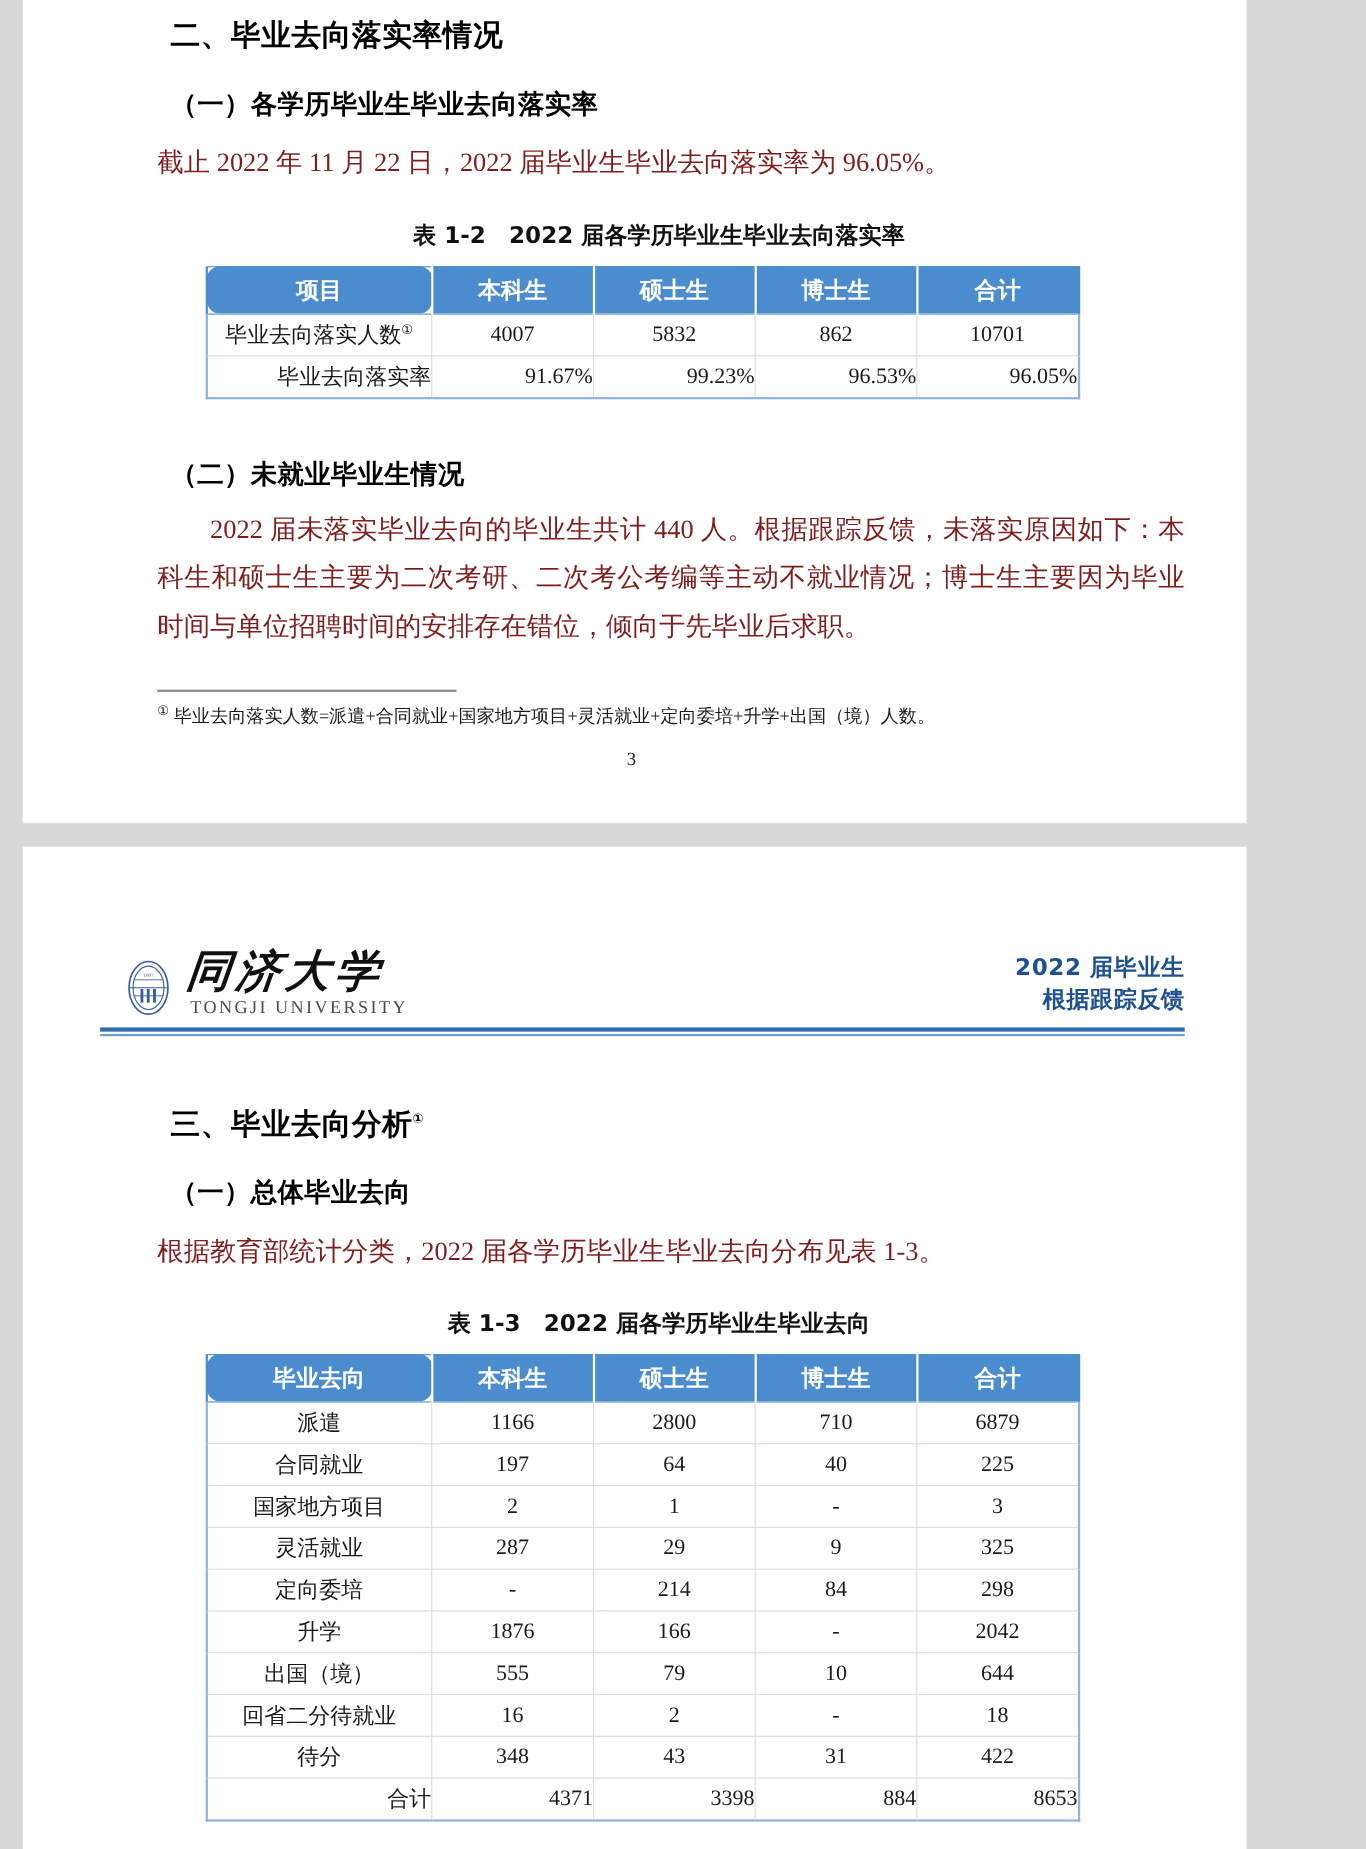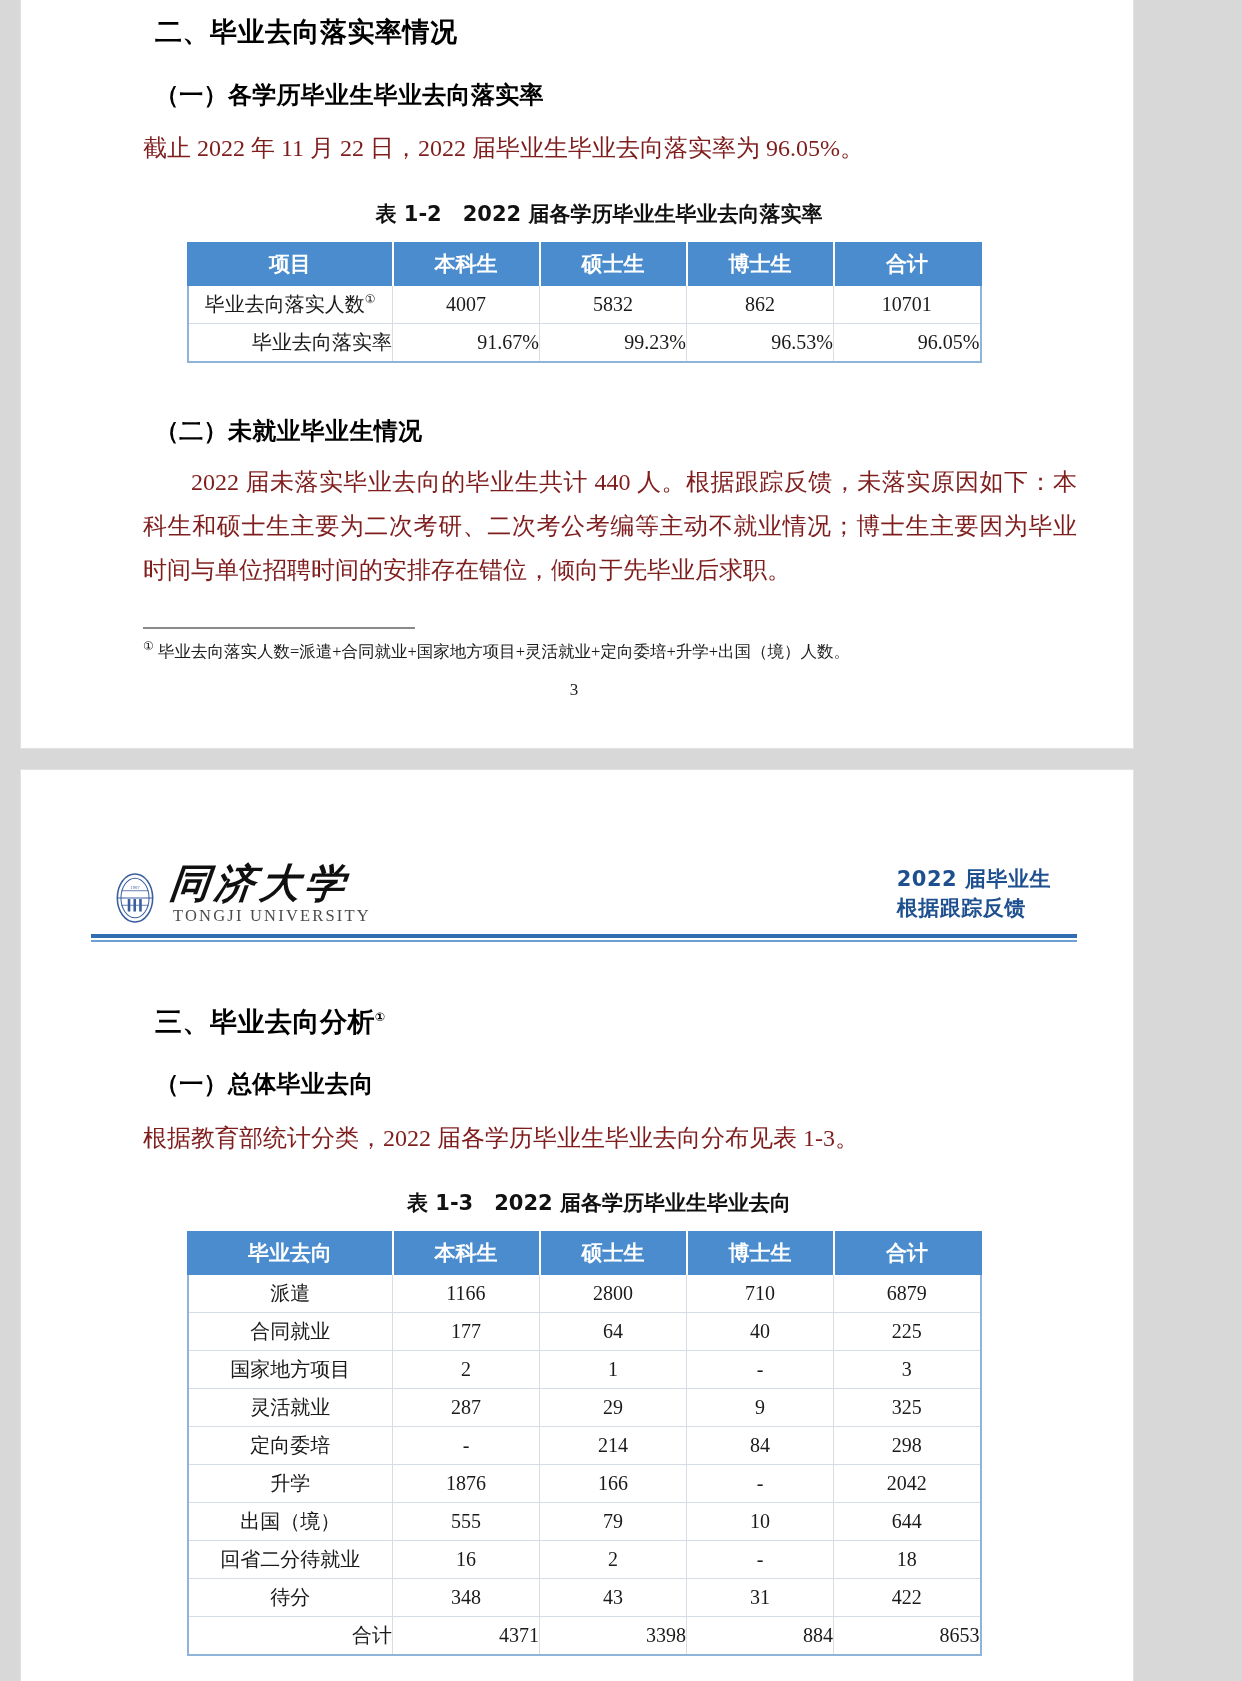--- a/index.html
+++ b/index.html
@@ -90,21 +90,21 @@
     font-size: 21px;
     height: 42px;
     border: 1px solid #4a8ccd;
     border-right: 2px solid #ffffff;
   }
   table.rpt thead th:last-child { border-right: 1px solid #4a8ccd; }
   table.rpt tbody td { height: 37px; background: #ffffff; }
   table.rpt tbody tr td:first-child { border-left: 2px solid #8fb3d9; }
   table.rpt tbody tr td:last-child { border-right: 2px solid #8fb3d9; }
   table.rpt tbody tr:last-child td { border-bottom: 2px solid #8fb3d9; text-align: right; }
-  table.rpt thead th:first-child { border-left: 2px solid #4a8ccd; }
+  table.rpt thead th:first-child { border-left: 2px solid #4a8ccd; border-radius: 12px; }
   table.rpt thead th:last-child { border-right: 2px solid #4a8ccd; }
   .col-label { width: 205px; }
   .col-num { width: 147px; }
   sup.fn { font-size: 12px; vertical-align: super; }
 
   
   .fn-rule {
     width: 272px;
     height: 0;
     border-top: 2px solid #8a8a8a;
@@ -153,23 +153,23 @@
   .logo-en {
     font-family: "Liberation Serif", serif;
     font-size: 16.5px;
     letter-spacing: 2.2px;
     color: #4b4b4b;
     padding-top: 5px;
     padding-left: 3px;
   }
   .report-tag {
     position: absolute;
-    right: 26px;
+    right: 0;
     bottom: 12px;
-    text-align: left;
+    text-align: right;
     font-family: "DejaVu Sans", "Liberation Sans", sans-serif;
     font-weight: bold;
     font-size: 21px;
     color: #1e4f8f;
     line-height: 1.35;
     letter-spacing: 0.5px;
   }
   .head-rule-wrap { margin: 0 56px 0 70px; padding: 0 0 0 0; }
   .head-rule-a { height: 4px; background: #2f6cb0; }
   .head-rule-b { height: 2px; background: #ffffff; }
@@ -305,21 +305,21 @@
         <tbody>
           <tr>
             <td>派遣</td>
             <td>1166</td>
             <td>2800</td>
             <td>710</td>
             <td>6879</td>
           </tr>
           <tr>
             <td>合同就业</td>
-            <td>177</td>
+            <td>197</td>
             <td>64</td>
             <td>40</td>
             <td>225</td>
           </tr>
           <tr>
             <td>国家地方项目</td>
             <td>2</td>
             <td>1</td>
             <td>-</td>
             <td>3</td>

